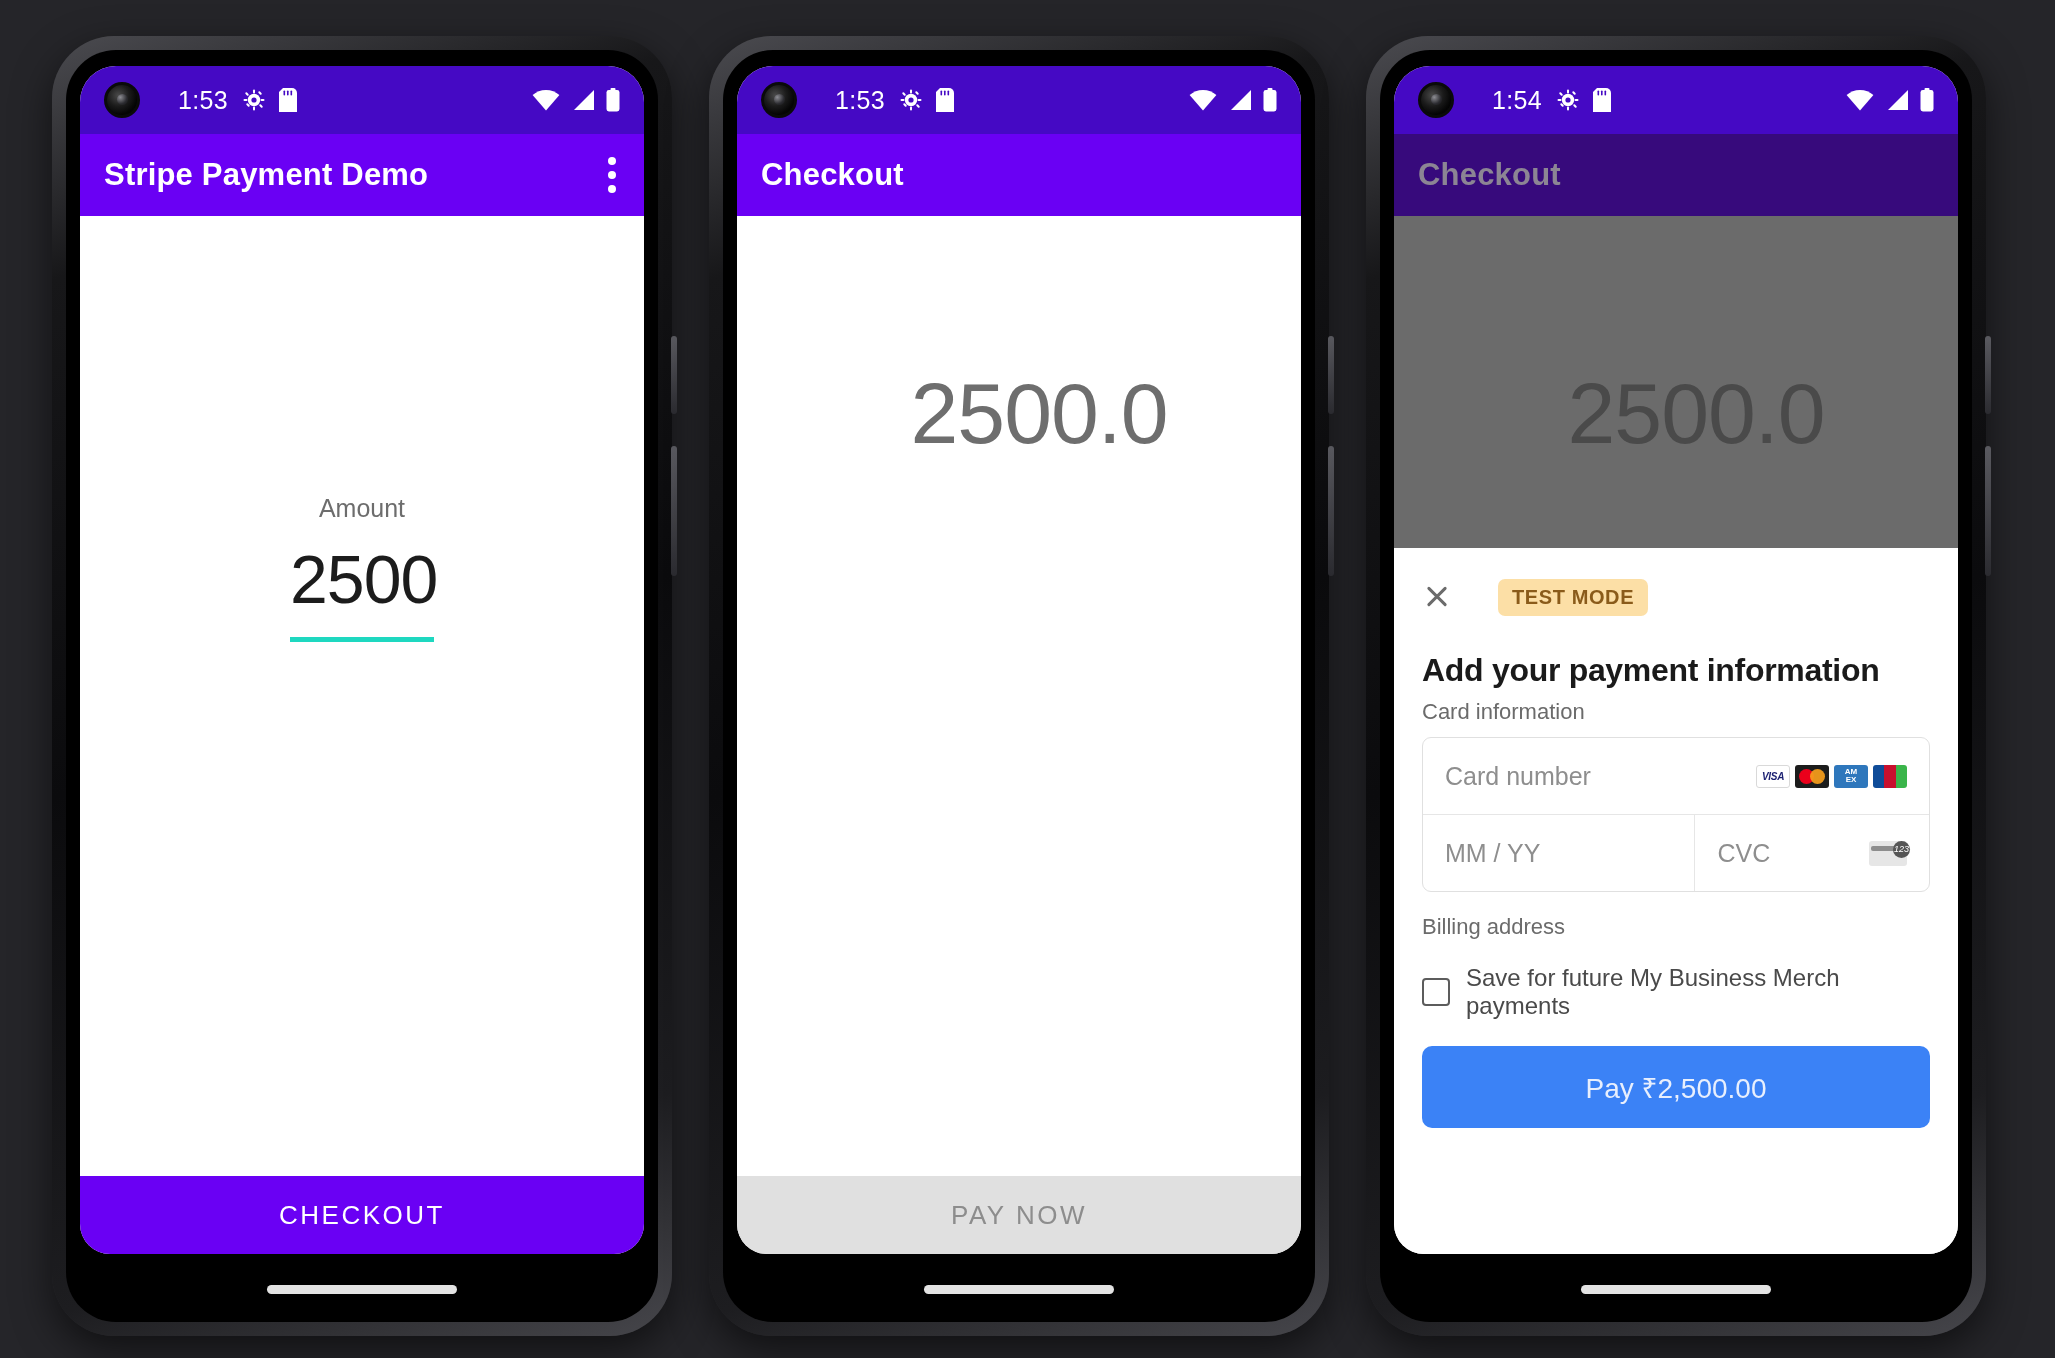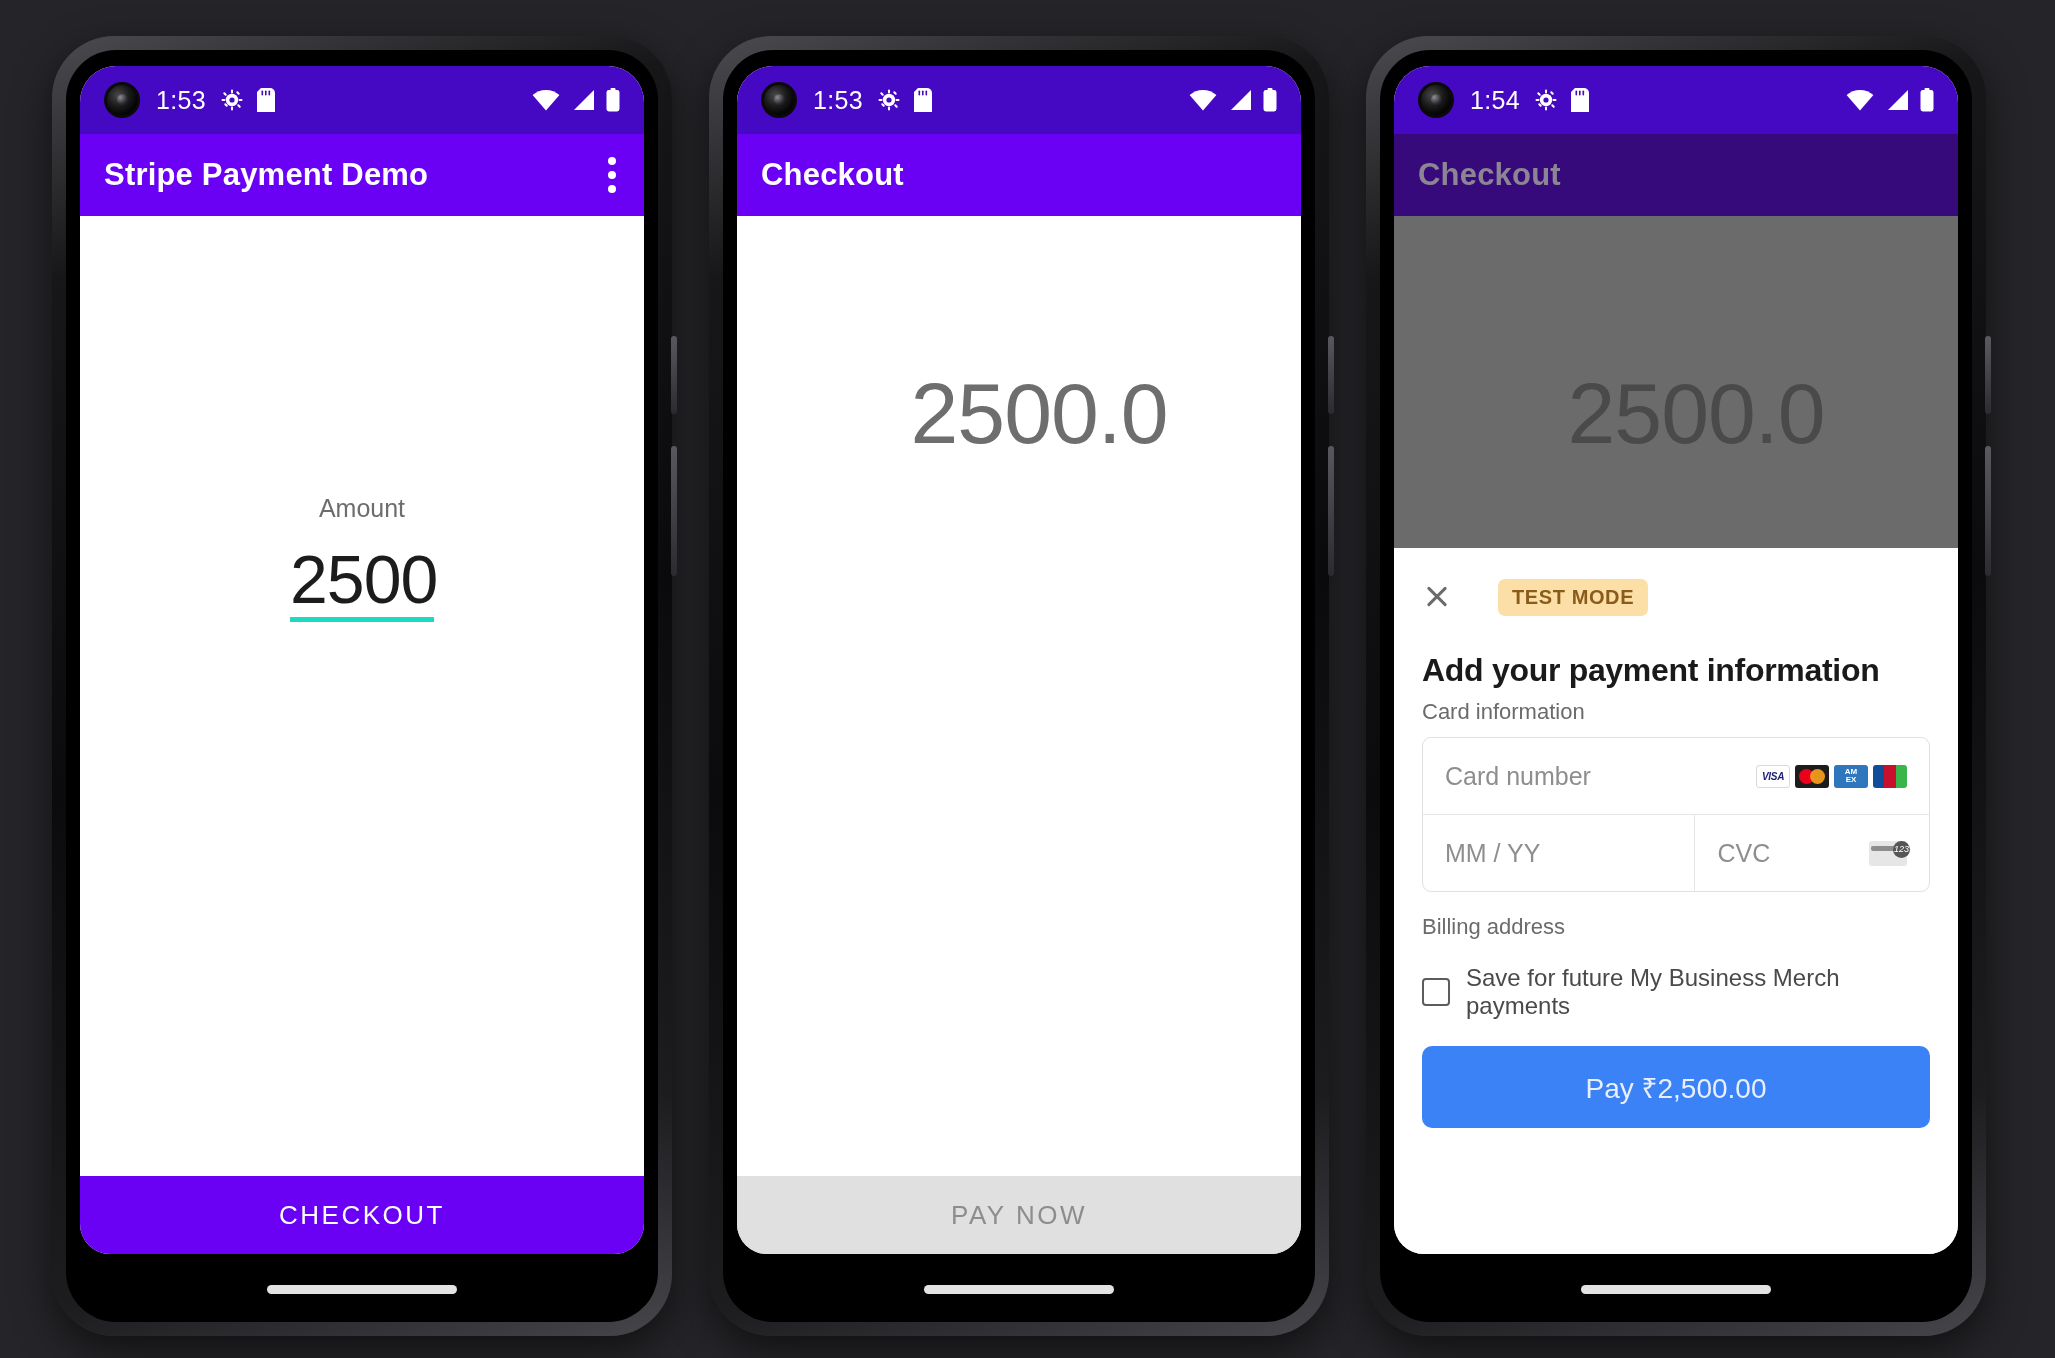--- a/index.html
+++ b/index.html
@@ -90,21 +90,21 @@
     content: "";
     display: block;
     width: 11px; height: 11px;
     border-radius: 50%;
     margin: 9px 0 0 10px;
     background: radial-gradient(circle at 30% 30%, #8d8d93 0%, #2c2c31 60%, #111 100%);
   }
   .sb-time {
     color: #fff;
     font-size: 25px;
-    margin-left: 16px;
+    margin-left: 38px;
     letter-spacing: .3px;
     white-space: nowrap;
   }
   .sb-icons-left { display: flex; align-items: center; gap: 13px; margin-left: 14px; }
   .sb-right { margin-left: auto; display: flex; align-items: center; gap: 11px; }
   .ic { display: block; }
 
   
   .appbar {
     height: 82px;
@@ -137,21 +137,21 @@
     position: absolute;
     top: 278px; left: 0; right: 0;
     display: flex; flex-direction: column; align-items: center;
   }
   .amount-label { font-size: 25px; color: #6d6d6d; }
   .amount-field {
     margin-top: 22px;
     width: 144px;
     border-bottom: 5px solid #1ed8c0;
     text-align: center;
-    padding-bottom: 4px;
+    padding-bottom: 24px;
   }
   .amount-value { font-size: 68px; color: #1c1c1c; letter-spacing: -1px; line-height: 1; }
 
   .bottom-btn {
     height: 78px;
     display: flex;
     align-items: center;
     justify-content: center;
     flex: 0 0 auto;
   }

